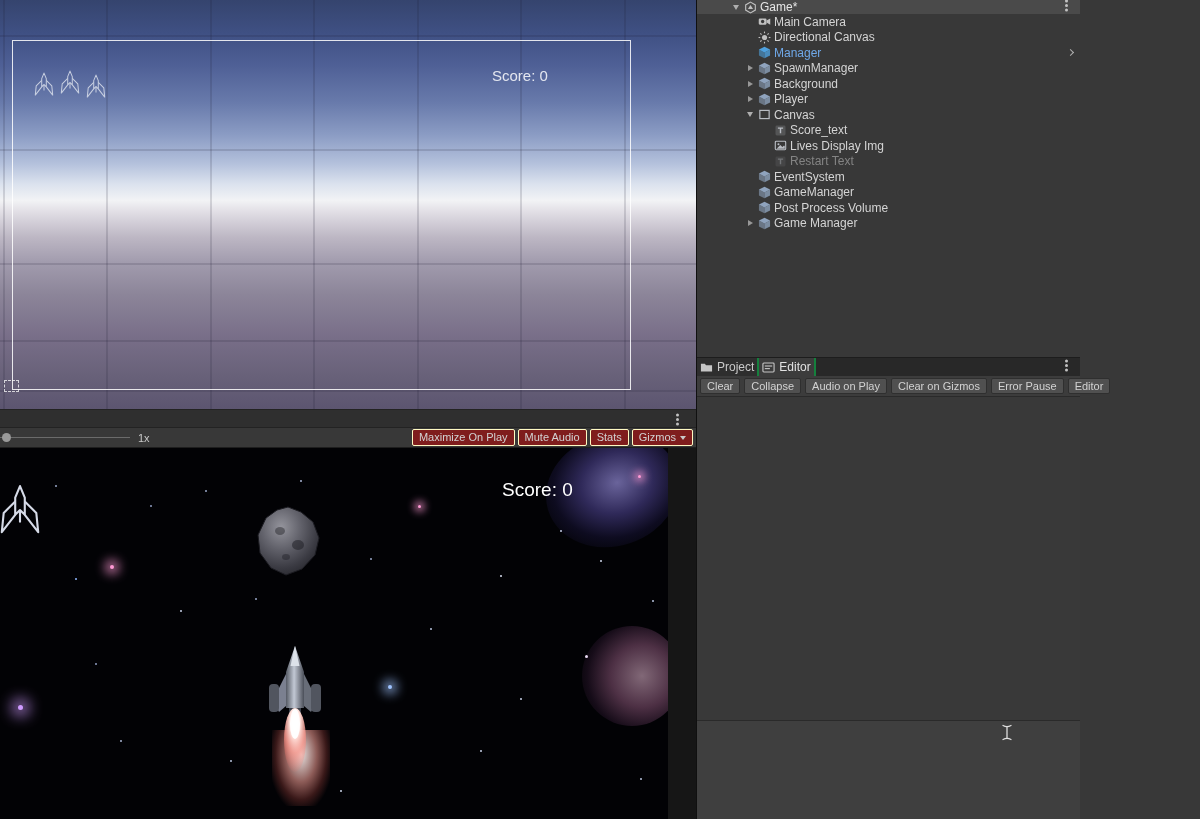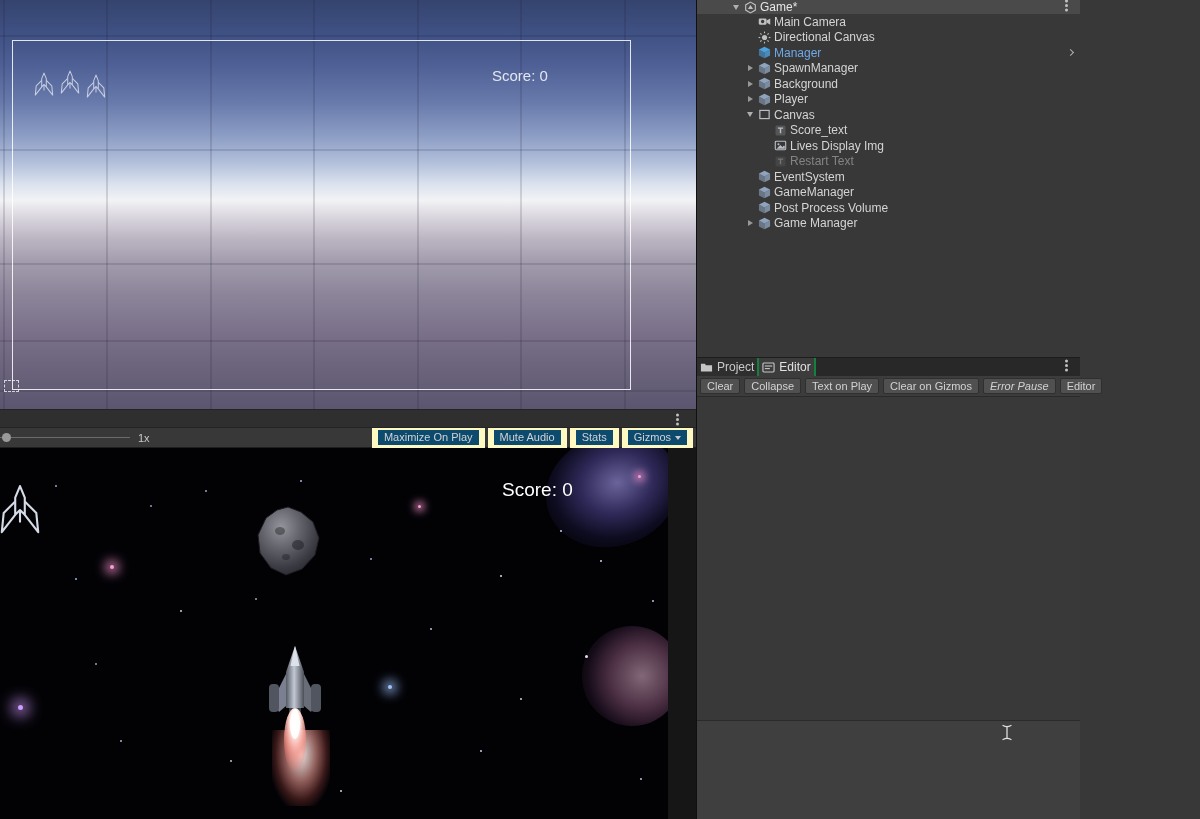--- a/index.html
+++ b/index.html
@@ -27,21 +27,21 @@
     border-bottom:1px solid #232323;position:relative;}
   .pane-strip .kebab{position:absolute;right:17px;top:8px;}
 
   .game-toolbar{height:20px;flex:none;background:#383838;border-bottom:1px solid #1e1e1e;
     display:flex;align-items:center;}
   .slider{position:relative;width:130px;height:100%;flex:none;}
   .slider-track{position:absolute;left:0;top:9px;width:130px;height:1px;background:#6b6b6b;}
   .slider-handle{position:absolute;left:2px;top:5px;width:9px;height:9px;border-radius:50%;background:#9a9a9a;}
   .scale-lbl{font-size:11px;color:#c8c8c8;margin-left:8px;}
   .gt-buttons{margin-left:auto;display:flex;gap:3px;padding-right:3px;}
-  button{font-family:inherit;background:#0c4a6e;border:6px solid #fef9c3;border-radius:2px;
+  button{font-family:inherit;background:#7f1d1d;border:1px solid #fef9c3;border-radius:2px;
     color:#d2d2d2;font-size:11px;padding:1px 6px;display:flex;align-items:center;gap:4px;
     cursor:default;line-height:13px;white-space:nowrap;}
 
   .game-view{flex:1;position:relative;background:#161616;overflow:hidden;}
   .game-render{position:absolute;left:0;top:0;width:668px;height:371px;background:#020205;overflow:hidden;}
   .letterbox{position:absolute;left:668px;top:0;right:0;bottom:0;background:#161616;}
   .star{position:absolute;border-radius:50%;}
   .galaxy{position:absolute;border-radius:50%;}
   .g1{left:545px;top:-14px;width:135px;height:112px;transform:rotate(-18deg);
     background:radial-gradient(ellipse at 55% 45%,rgba(175,165,255,0.60),
@@ -90,21 +90,21 @@
     position:relative;border-top:1px solid #1d1d1d;}
   .tab{display:flex;align-items:center;gap:4px;padding:0 3px;font-size:12px;
     color:#c9c9c9;background:#2e2e2e;border-right:2px solid #15803d;}
   .tab .icon{margin-right:0;width:13px;height:13px;color:#c6c6c6;}
   .tab.active{background:#3c3c3c;color:#e2e2e2;}
   .tab-kebab{position:absolute;right:12px;top:6px;}
 
   .console-toolbar{height:21px;flex:none;background:#3c3c3c;border-bottom:1px solid #2a2a2a;
     display:flex;align-items:center;gap:4px;padding:0 3px;}
   .cbtn{background:#505050;border:1px solid #2f2f2f;height:16px;}
-  .ml-auto{margin-left:auto;font-style:italic;}
+  .ml-auto{margin-left:auto;}
   .tri-d-sm{width:0;height:0;border-top:4px solid #cacaca;border-left:3px solid transparent;border-right:3px solid transparent;}
 
   .console-log{flex:1;background:#393939;}
   .console-detail{height:99px;flex:none;background:#3f3f3f;border-top:1px solid #2a2a2a;position:relative;}
   .ibeam{position:absolute;left:304px;top:3px;}
 </style>
 </head>
 <body>
 
 <svg width="0" height="0" style="position:absolute" aria-hidden="true">
@@ -490,21 +490,21 @@
     </div>
 
     <div class="console-toolbar">
       <button class="cbtn">
           <span>Clear</span>
         </button>
       <button class="cbtn">
           <span>Collapse</span>
         </button>
       <button class="cbtn">
-          <span>Text on Play</span>
+          <span>Audio on Play</span>
         </button>
       <button class="cbtn">
           <span>Clear on Gizmos</span>
         </button>
       <button class="cbtn ml-auto">
           <span>Error Pause</span>
         </button>
       <button class="cbtn">
           <span>Editor</span>
         </button>

